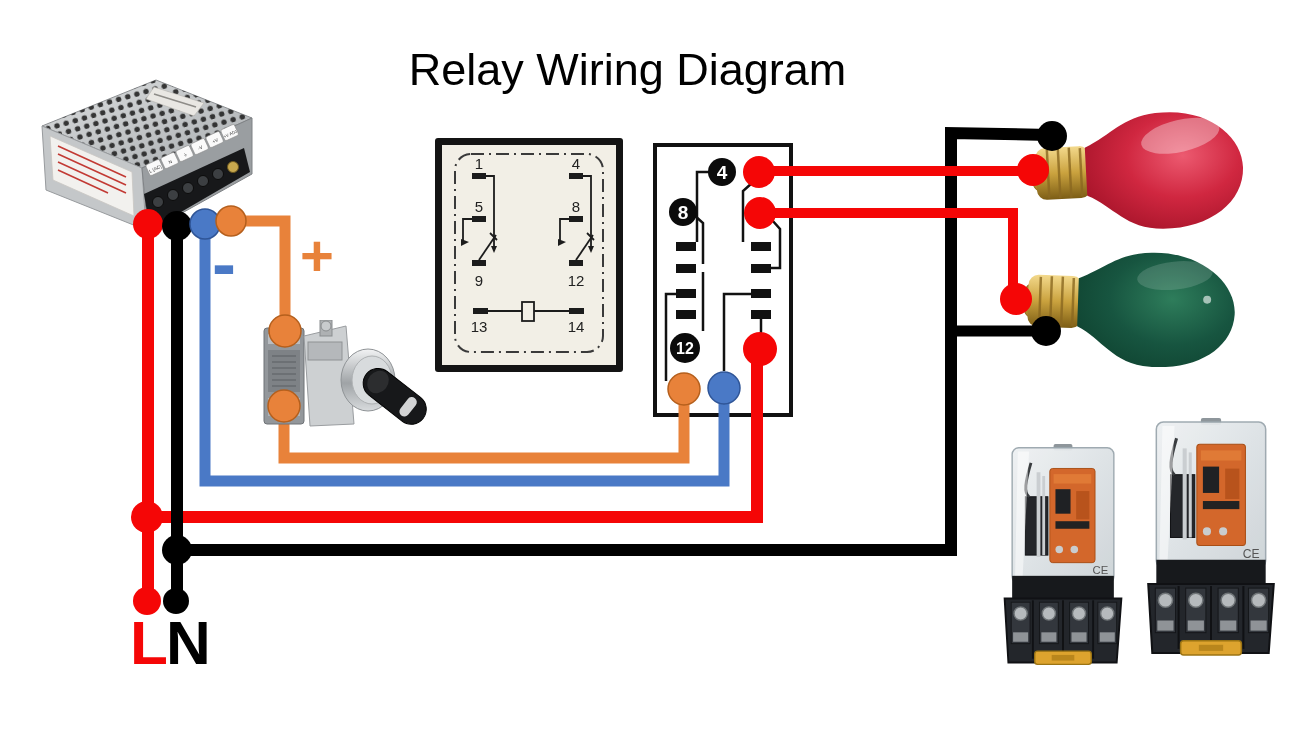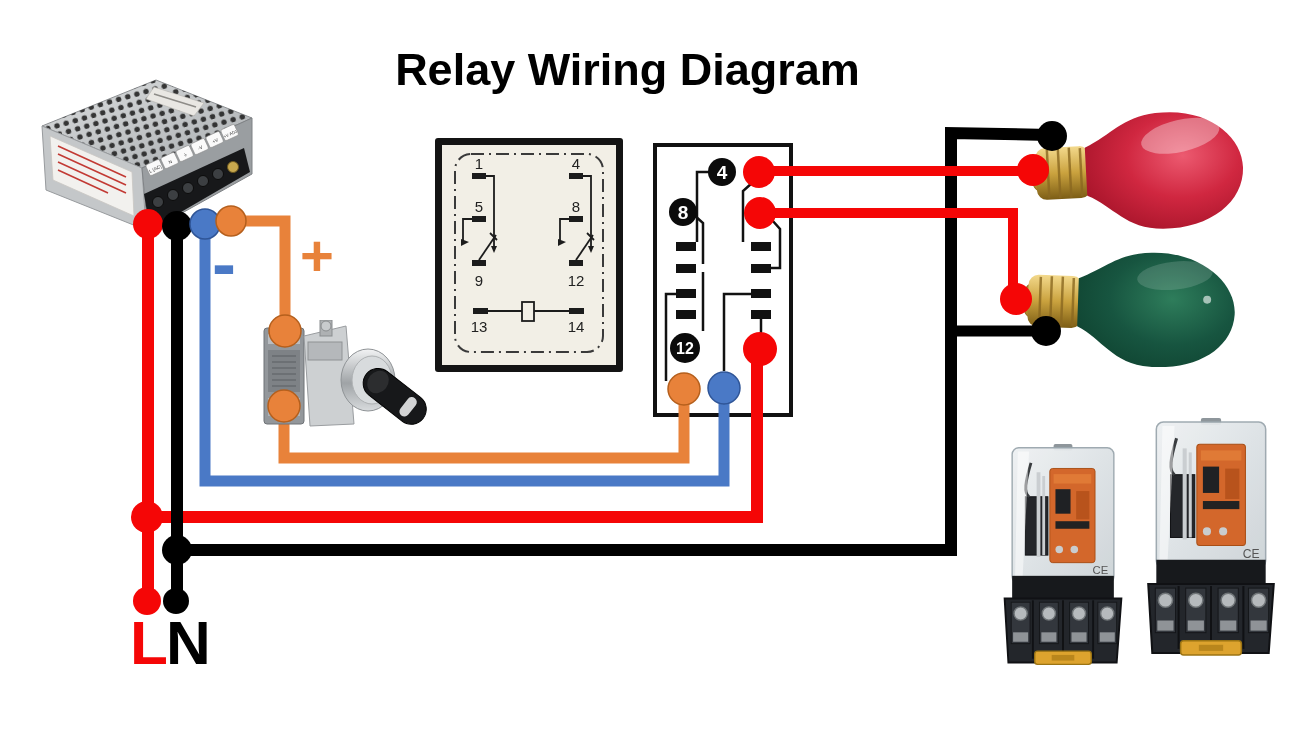--- a/index.html
+++ b/index.html
@@ -1,20 +1,20 @@
 <!DOCTYPE html>
 <html><head>
 <meta charset="utf-8">
 <style>
   html,body{margin:0;padding:0;background:#fff;}
   .stage{position:relative;width:1315px;height:732px;background:#ffffff;overflow:hidden;
          font-family:"Liberation Sans",sans-serif;}
   .abs{position:absolute;}
   .title{position:absolute;left:355px;top:44px;width:545px;text-align:center;
-         font-size:45px;font-weight:bold;color:#000;letter-spacing:0;}
+         font-size:45px;font-weight:normal;color:#000;letter-spacing:0;}
   svg{display:block;font-family:"Liberation Sans",sans-serif;}
   svg text{user-select:none;}
 </style>
 </head>
 <body>
 
 <div class="stage">
 
   <div class="title">Relay Wiring Diagram</div>
 

